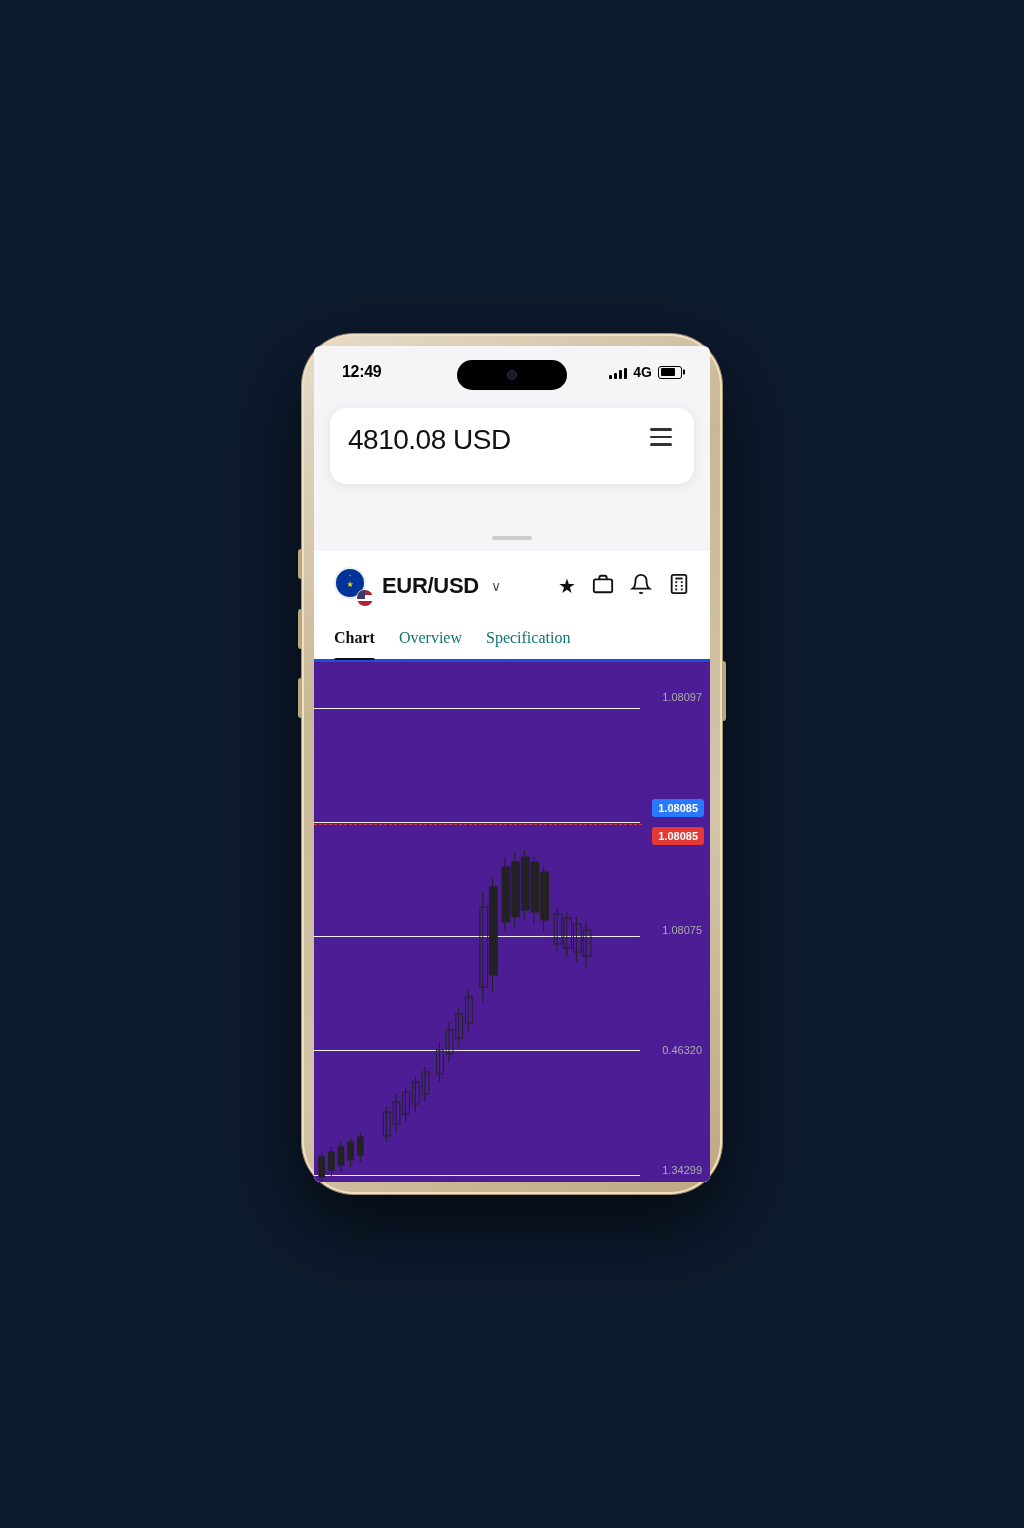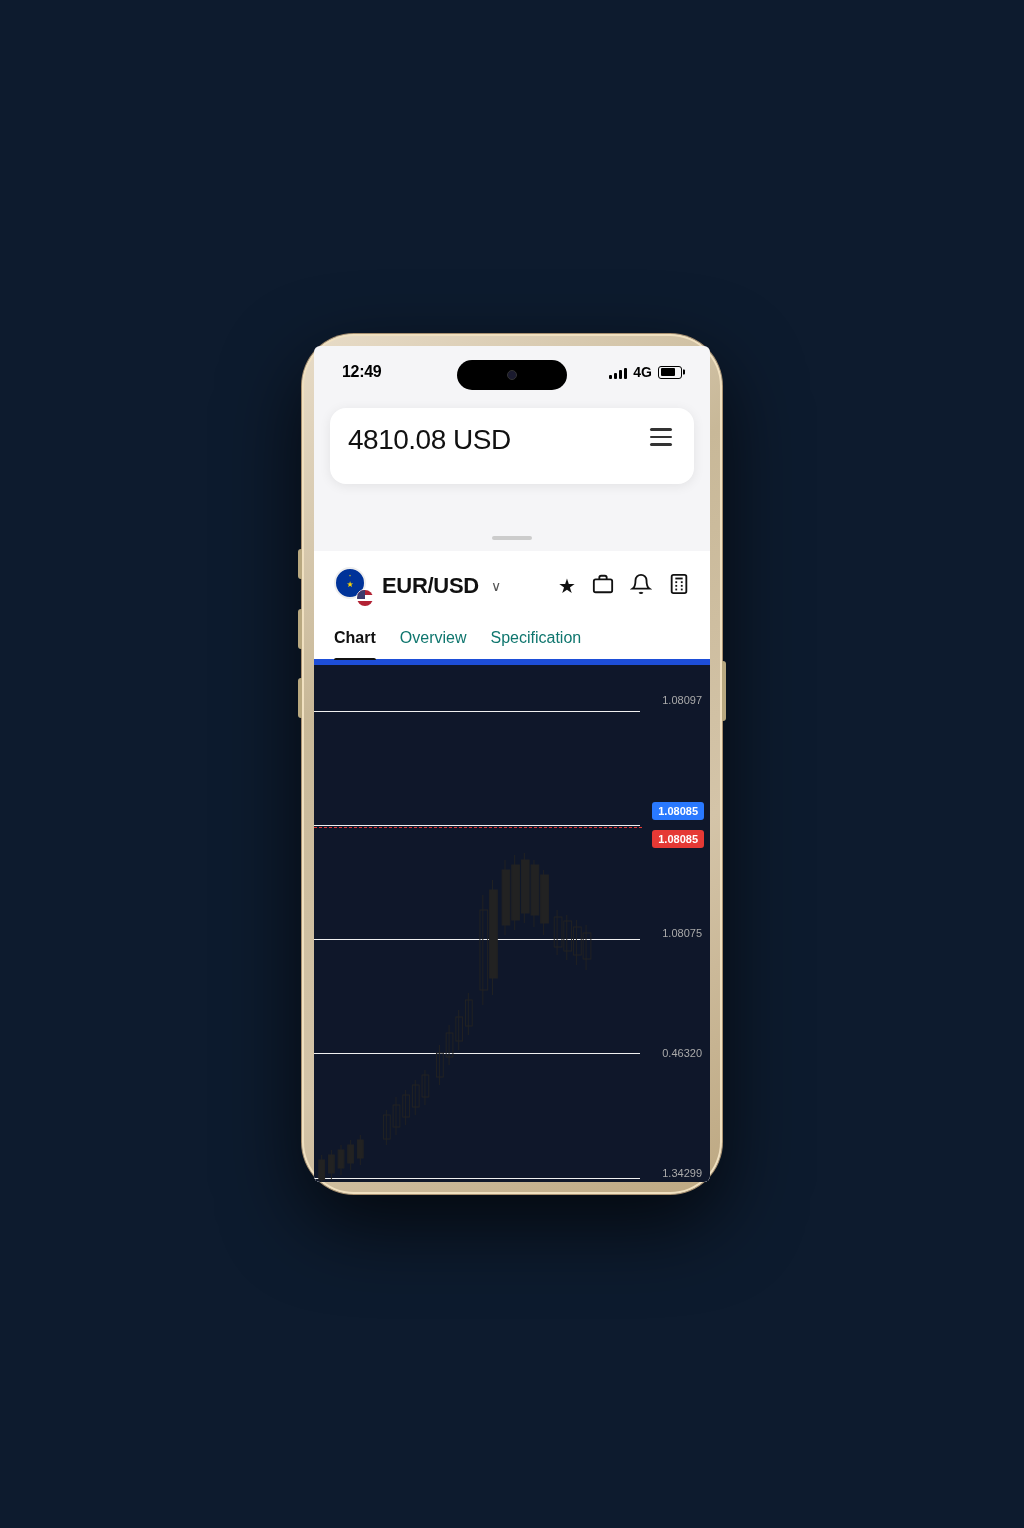--- a/index.html
+++ b/index.html
@@ -261,22 +261,23 @@
     }
 
     .star-icon {
       color: #111;
     }
 
     
     .tabs {
       display: flex;
       padding: 0 20px;
-      border-bottom: 6px solid #1d4ed8;
+      border-bottom: 3px solid #1d4ed8;
       margin-top: 4px;
+      font-family: Liberation Serif, serif;
     }
 
     .tab {
       padding: 12px 24px 12px 0;
       font-size: 16px;
       color: #0f766e;
       cursor: pointer;
       position: relative;
       font-weight: 400;
     }
@@ -295,21 +296,21 @@
       height: 2.5px;
       background: #111;
       border-radius: 2px 2px 0 0;
     }
 
     
     .chart-area {
       position: relative;
       width: 100%;
       height: 570px;
-      background: #0f172a;
+      background: #4c1d95;
       overflow: hidden;
     }
 
     .price-label {
       font-size: 11px;
       color: #aaa;
       text-align: right;
     }
 
     

